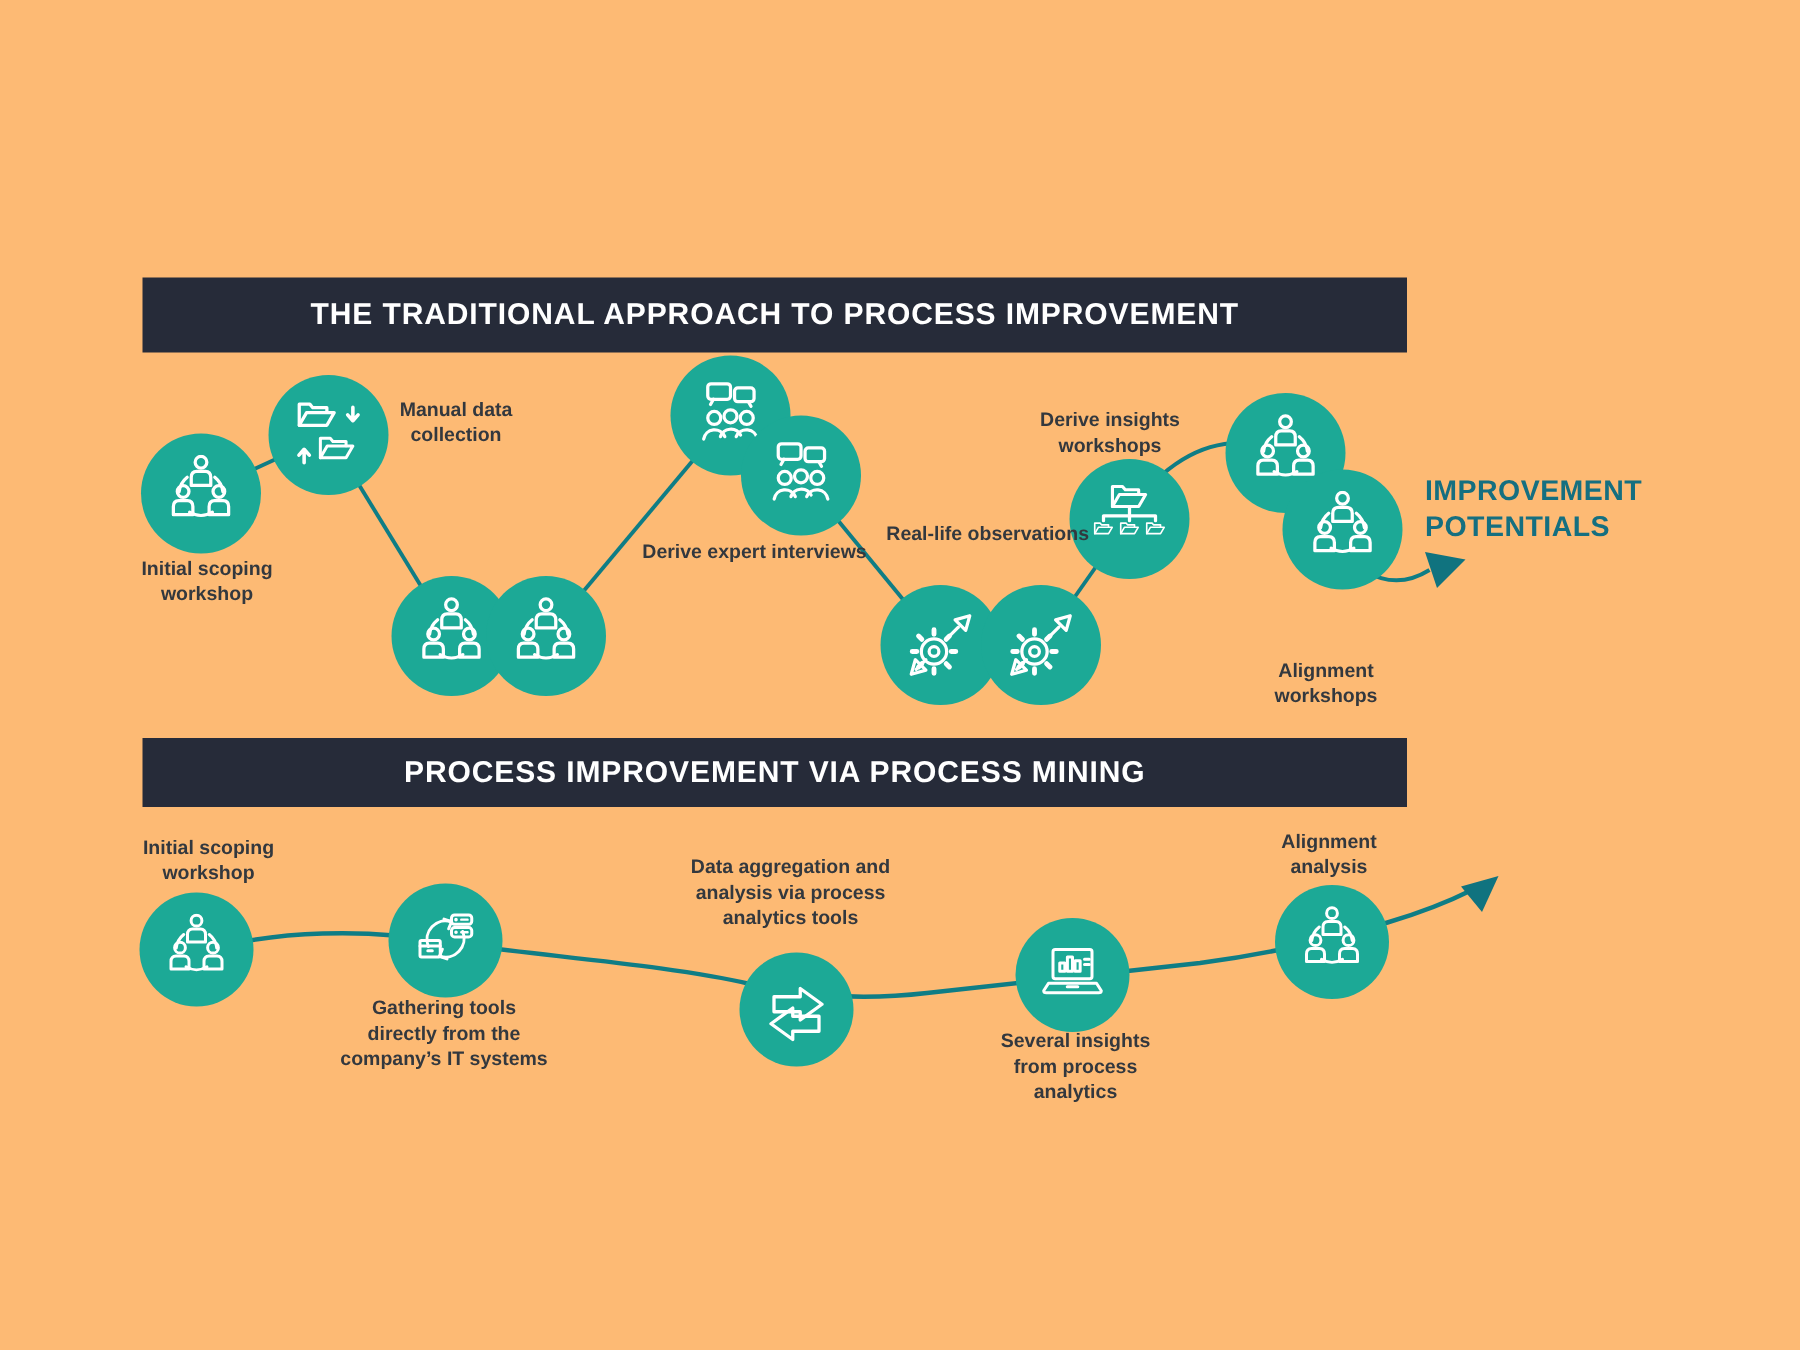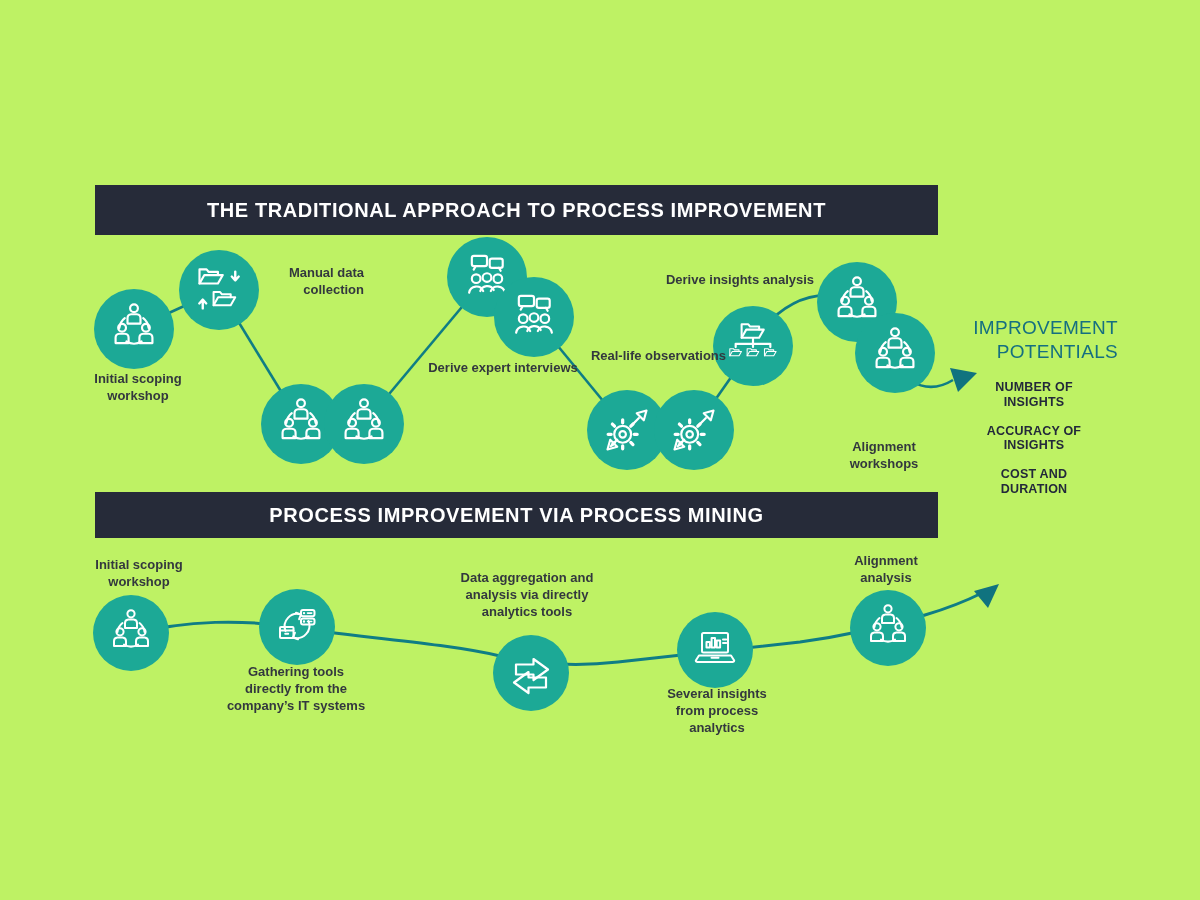--- a/index.html
+++ b/index.html
@@ -1,36 +1,36 @@
 <!DOCTYPE html>
 <html style="--teal: #1CA996; --line: #0F7D85; --arrow: #10737F; --banner-bg: #262B39; --banner-text: #FFFFFF; --label-text: #33383E; --title-teal: #156F80; --panel-text: #23293A;"><head>
 <meta charset="utf-8">
 <style>
   html,body{margin:0;padding:0;background:#fff;}
-  #stage{position:relative;width:1200px;height:900px;background:#bef264;overflow:hidden;
+  #stage{position:relative;width:1200px;height:900px;background:#fdba74;overflow:hidden;
          font-family:"Liberation Sans","DejaVu Sans",sans-serif;}
   svg.connectors{position:absolute;left:0;top:0;z-index:0;}
   .conn{fill:none;stroke:var(--line,#0F7D85);stroke-width:2.6px;}
   .conn-thick{fill:none;stroke:var(--line,#0F7D85);stroke-width:3px;}
   .arrowhead{fill:var(--arrow,#10737F);stroke:none;}
   .banner{position:absolute;left:95px;width:843px;background:var(--banner-bg,#262B39);
           color:var(--banner-text,#fff);font-weight:bold;font-size:20px;letter-spacing:.6px;
           text-align:center;z-index:2;}
   .banner-top{top:185px;height:50px;line-height:50px;}
   .banner-bottom{top:492px;height:46px;line-height:46px;}
   .node{position:absolute;border-radius:50%;background:var(--teal,#1CA996);z-index:1;
         display:flex;align-items:center;justify-content:center;}
   .node-lg{width:80px;height:80px;}
   .node-md{width:76px;height:76px;}
   .ic{width:52px;height:52px;display:block;}
   .ic-sm{width:48px;height:48px;}
   .lbl{position:absolute;z-index:2;text-align:center;font-size:13px;font-weight:600;
        line-height:1.3;color:var(--label-text,#33383E);}
-  .panel-title{position:absolute;left:950px;top:316px;width:168px;z-index:2;text-align:right;
-       font-size:19px;font-weight:normal;line-height:1.25;letter-spacing:.3px;
+  .panel-title{position:absolute;left:950px;top:316px;width:168px;z-index:2;text-align:left;
+       font-size:19px;font-weight:bold;line-height:1.25;letter-spacing:.3px;
        color:var(--title-teal,#156F80);}
   .panel-items{position:absolute;left:974px;top:380px;width:120px;z-index:2;text-align:center;}
   .panel-item{font-size:12.5px;font-weight:bold;line-height:1.18;letter-spacing:.2px;
        color:var(--panel-text,#23293A);margin-bottom:14px;}
   .defs-hidden{position:absolute;width:0;height:0;overflow:hidden;}
 </style>
 </head>
 <body>
 
 <svg class="defs-hidden" aria-hidden="true">
@@ -203,32 +203,27 @@
         <use href="#s-workshop"></use>
       </svg>
   </div>
   <div class="node node-lg" style="left:855px;top:313px;">
     <svg class="ic" viewBox="0 0 48 48">
         <use href="#s-workshop"></use>
       </svg>
   </div>
 
   <div class="lbl" style="left:64px;top:371px;width:148px;">Initial scoping workshop</div>
-  <div class="lbl" style="left:244px;top:265px;width:120px;text-align:right;">Manual data collection</div>
+  <div class="lbl" style="left:244px;top:265px;width:120px;">Manual data collection</div>
   <div class="lbl" style="left:426px;top:360px;width:154px;">Derive expert interviews</div>
   <div class="lbl" style="left:582px;top:348px;width:144px;text-align:right;">Real-life observations</div>
-  <div class="lbl" style="left:663px;top:272px;width:154px;">Derive insights analysis</div>
+  <div class="lbl" style="left:663px;top:272px;width:154px;">Derive insights workshops</div>
   <div class="lbl" style="left:834px;top:394px;width:100px;margin-top:45px;">Alignment workshops</div>
 
   <div class="panel-title">IMPROVEMENT POTENTIALS</div>
-  <div class="panel-items">
-    <div class="panel-item">NUMBER OF INSIGHTS</div>
-    <div class="panel-item">ACCURACY OF INSIGHTS</div>
-    <div class="panel-item">COST AND DURATION</div>
-  </div>
 
   <div class="node node-md" style="left:93px;top:595px;">
     <svg class="ic ic-sm" viewBox="0 0 48 48">
         <use href="#s-workshop"></use>
       </svg>
   </div>
   <div class="node node-md" style="left:259px;top:589px;">
     <svg class="ic ic-sm" viewBox="0 0 48 48">
         <use href="#s-data-sync"></use>
       </svg>
@@ -244,17 +239,17 @@
       </svg>
   </div>
   <div class="node node-md" style="left:850px;top:590px;">
     <svg class="ic ic-sm" viewBox="0 0 48 48">
         <use href="#s-workshop"></use>
       </svg>
   </div>
 
   <div class="lbl" style="left:67px;top:557px;width:144px;">Initial scoping workshop</div>
   <div class="lbl" style="left:225px;top:664px;width:142px;">Gathering tools directly from the company’s IT systems</div>
-  <div class="lbl" style="left:458px;top:570px;width:138px;">Data aggregation and analysis via directly analytics tools</div>
+  <div class="lbl" style="left:458px;top:570px;width:138px;">Data aggregation and analysis via process analytics tools</div>
   <div class="lbl" style="left:655px;top:686px;width:124px;">Several insights from process analytics</div>
   <div class="lbl" style="left:836px;top:553px;width:100px;">Alignment analysis</div>
 
 </div>
 
 </body></html>

